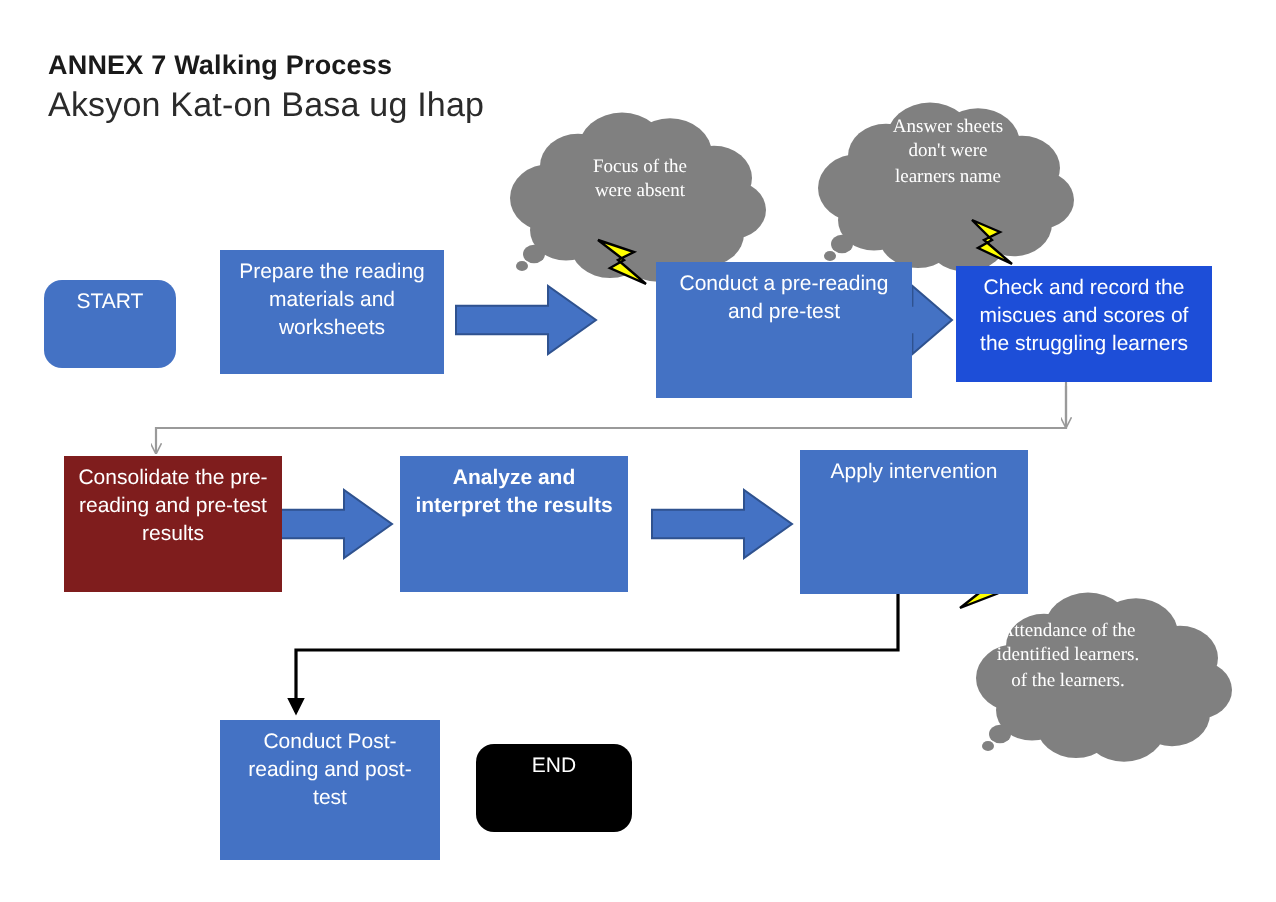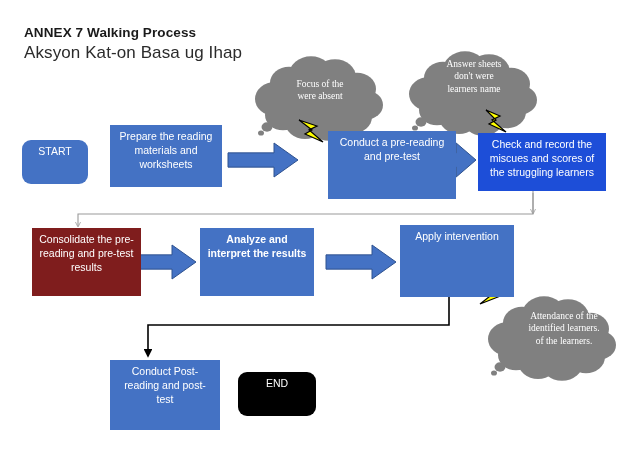--- a/index.html
+++ b/index.html
@@ -191,20 +191,20 @@
   <div id="callouts-layer">
       <div class="cloud-text" style="left: 262px; top: 78px; width: 116px; color: rgb(255, 255, 255);">
         <div>Focus of the</div>
         <div>were absent</div>
       </div>
       <div class="cloud-text" style="left: 424px; top: 58px; width: 100px; color: rgb(255, 255, 255);">
         <div>Answer sheets</div>
         <div>don't were</div>
         <div>learners name</div>
       </div>
-      <div class="cloud-text" style="left: 504px; top: 310px; width: 120px; color: rgb(255, 255, 255);">
+      <div class="cloud-text" style="left: 474px; top: 310px; width: 120px; color: rgb(255, 255, 255);">
         <div>Attendance of the</div>
         <div>identified learners.</div>
         <div>of the learners.</div>
       </div>
     </div>
 
 </div>
 
 </body></html>

